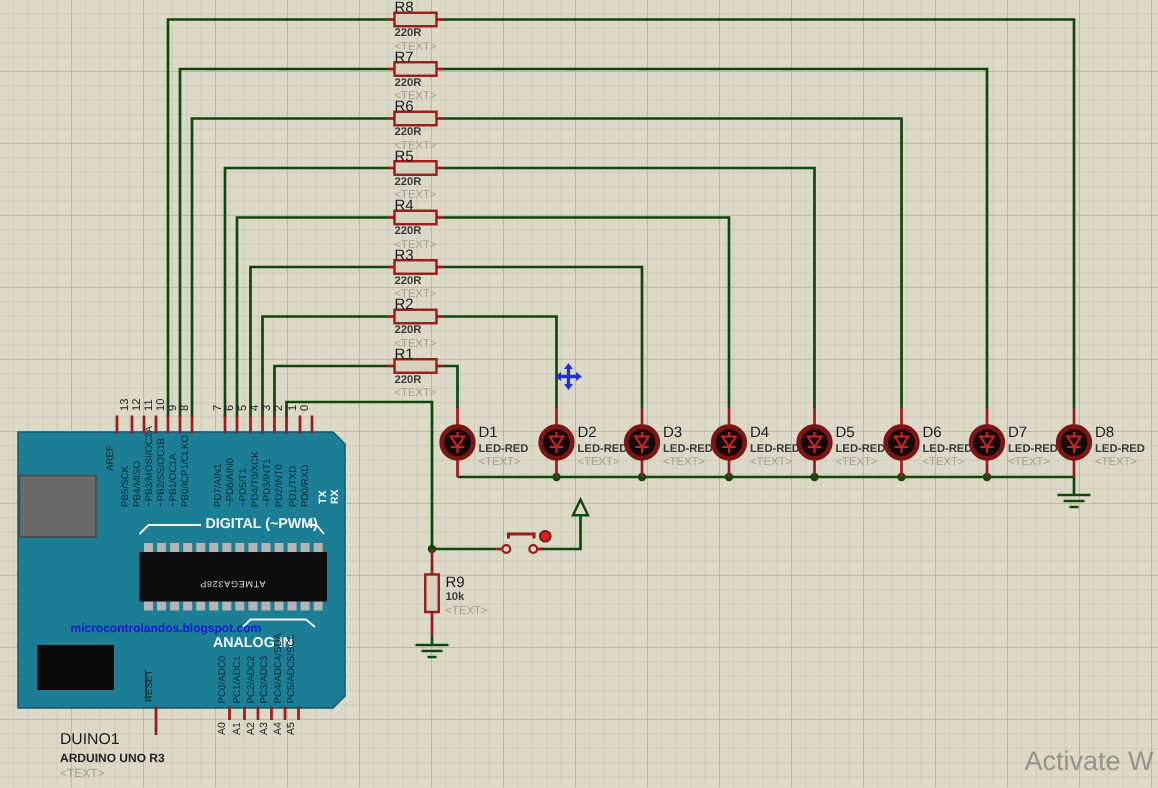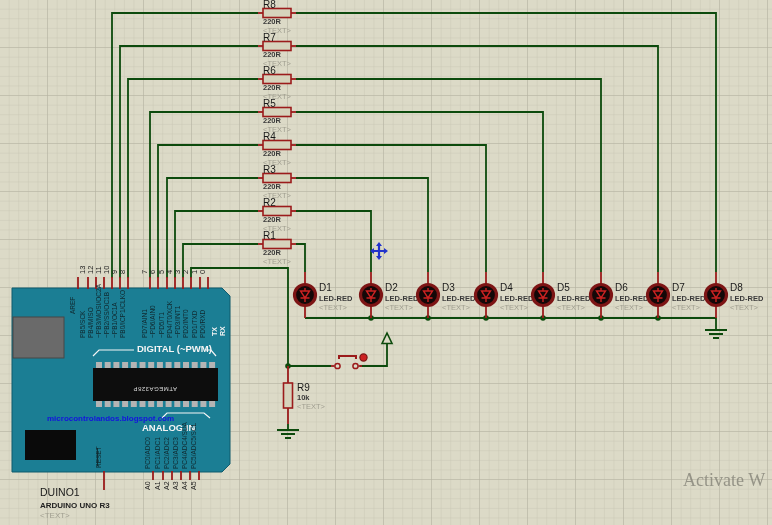--- a/index.html
+++ b/index.html
@@ -1,22 +1,22 @@
 <!DOCTYPE html>
 <html><head>
 <meta charset="utf-8">
 <style>
   html,body{margin:0;padding:0;background:#dcdac7;}
   .stage{position:relative;width:772px;height:525px;overflow:hidden;
          font-family:"Liberation Sans",sans-serif;}
   svg{position:absolute;left:0;top:0;}
   svg text{font-family:"Liberation Sans",sans-serif;}
-  .watermark{position:absolute;left:683px;top:470px;font-size:18px;
+  .watermark{position:absolute;left:683px;top:497px;font-size:18px;
              color:rgba(125,124,113,0.75);white-space:nowrap;
-             font-family:Liberation Serif, serif;}
+             font-family:Liberation Sans, sans-serif;}
 </style>
 </head>
 <body>
 
 <div class="stage">
   <svg id="schem" width="772" height="525" viewBox="0 0 772 525">
     <defs>
       <pattern id="minor" width="9.6" height="9.6" patternUnits="userSpaceOnUse">
         <path d="M9.6,0 V9.6 M0,9.6 H9.6" stroke="#c9c7b5" stroke-width="1" fill="none"></path>
       </pattern>

